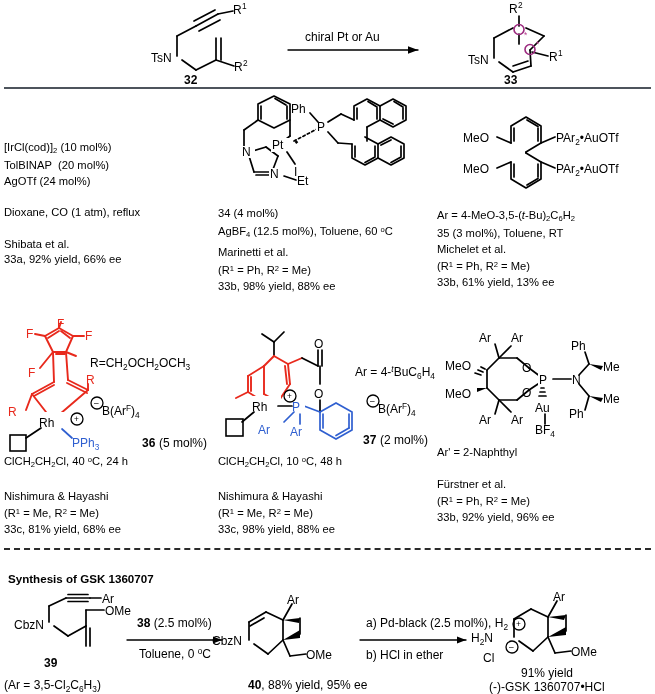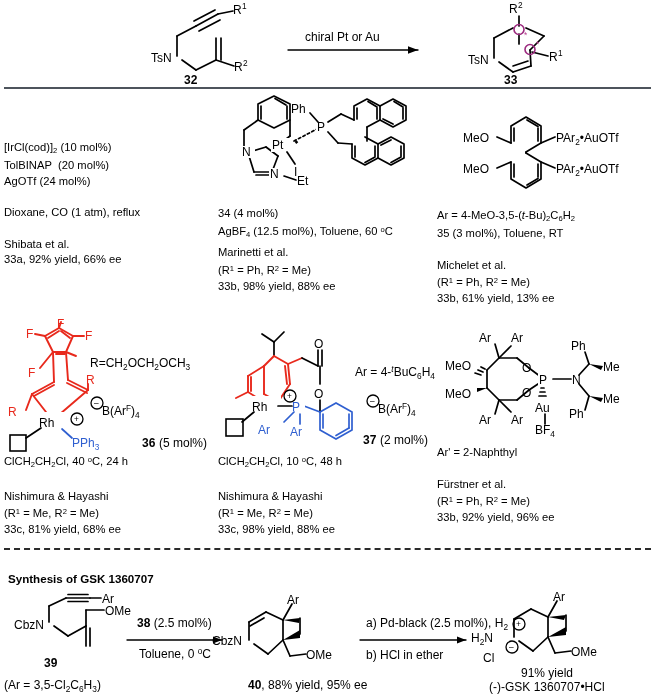--- a/index.html
+++ b/index.html
@@ -241,21 +241,21 @@
       <path class="ink" d="M104,58 L118,64"></path>
       <text class="t" x="119" y="38">PAr<tspan class="ts" dy="3">2</tspan><tspan dy="-3">•AuOTf</tspan></text>
       <text class="t" x="119" y="69">PAr<tspan class="ts" dy="3">2</tspan><tspan dy="-3">•AuOTf</tspan></text>
     </svg>
   </div>
   <div class="abs ctr" style="left:437px;top:208px;width:215px;">
     <div class="cap">Ar = 4-MeO-3,5-(<span class="i">t</span>-Bu)<sub>2</sub>C<sub>6</sub>H<sub>2</sub></div>
     <div class="cap">
       <span class="b">35</span> <span>(3 mol%), Toluene, RT</span>
     </div>
-    <div class="cap" style="margin-top:16px;">Michelet et al.</div>
+    <div class="cap" style="">Michelet et al.</div>
     <div class="cap">(R<sup>1</sup> = Ph, R<sup>2</sup> = Me)</div>
     <div class="cap">
       <span class="b">33b</span><span>, 61% yield, 13% ee</span>
     </div>
   </div>
 
   <div class="abs" style="left:4px;top:322px;width:212px;height:128px;">
     <svg width="212" height="128" viewBox="0 0 212 128">
 
       <g>

